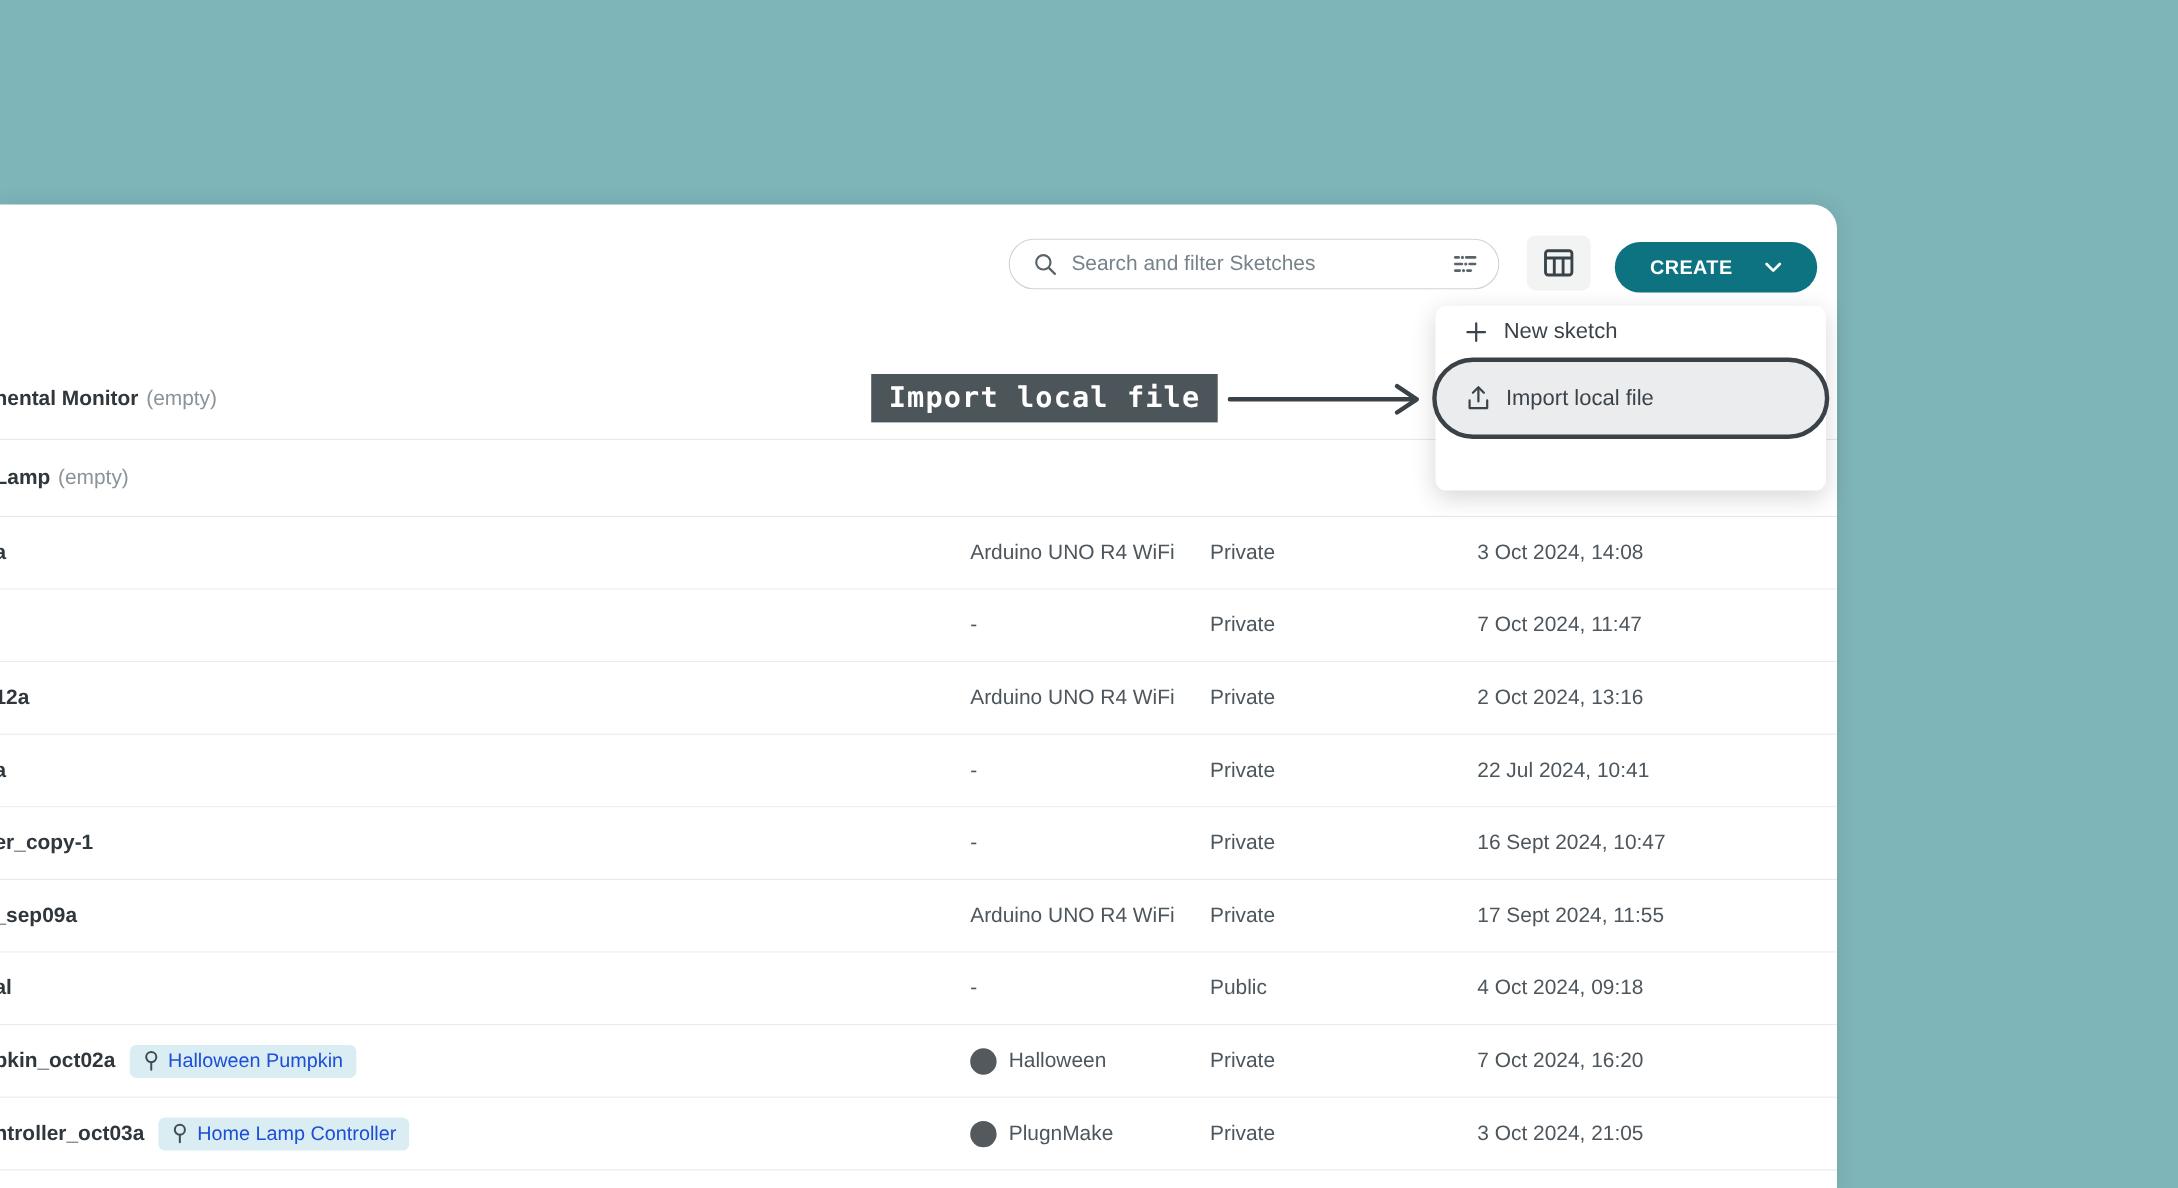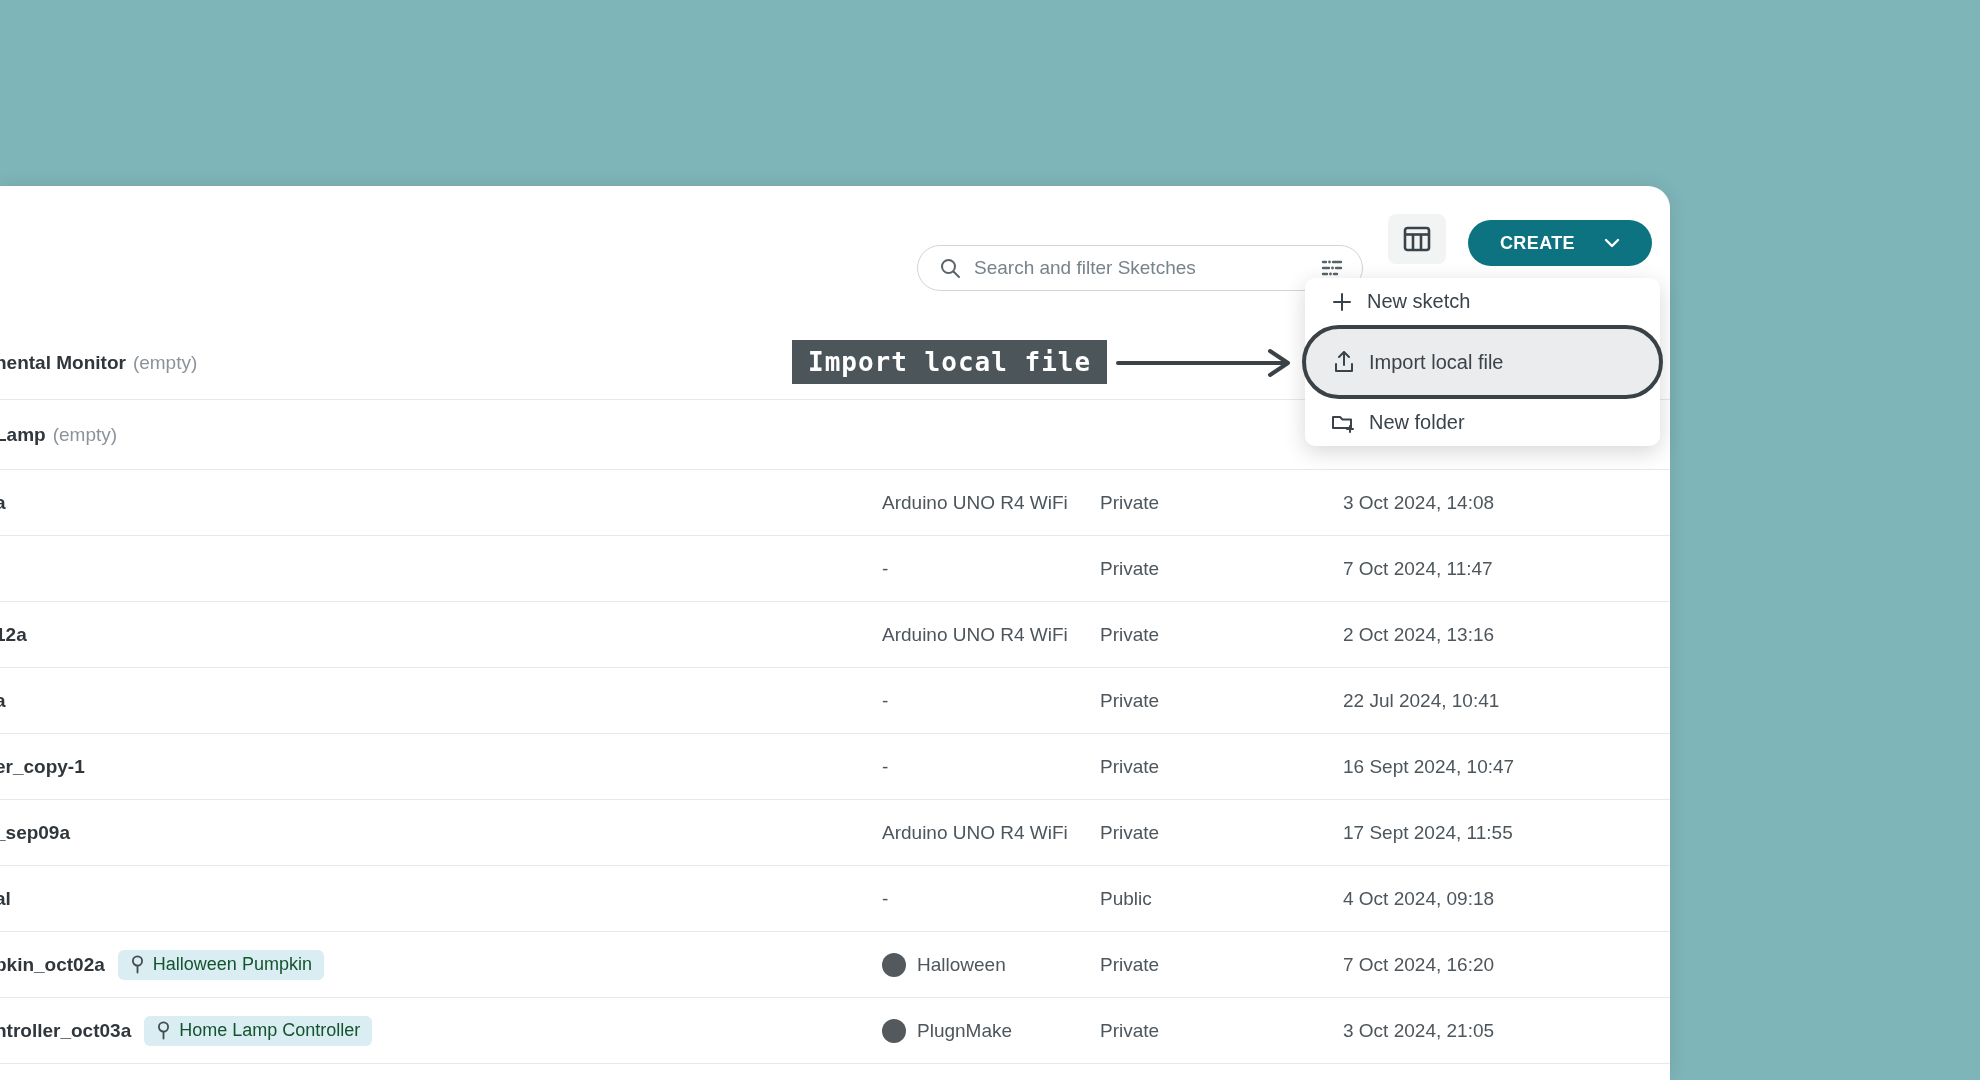--- a/index.html
+++ b/index.html
@@ -15,21 +15,21 @@
   .panel {
     position:absolute; left:0; top:186px; width:1670px; height:894px;
     background:#ffffff; border-top-right-radius:22px; overflow:hidden;
     box-shadow:0 0 18px rgba(0,0,0,0.10);
   }
 
   
   .search-pill {
     position:absolute; left:917px; top:217px; width:446px; height:46px;
     background:#fff; border:1.5px solid #ccd6d8; border-radius:23px;
-    display:flex; align-items:center; padding:0 16px 0 20px; z-index:3;margin-top:28px;
+    display:flex; align-items:center; padding:0 16px 0 20px; z-index:3;
   }
   .search-pill svg { flex:none; }
   .search-pill input {
     flex:1; border:none; outline:none; background:transparent;
     font:19px "Liberation Sans","DejaVu Sans",sans-serif; color:#3c454b;
     margin-left:12px; min-width:0;
   }
   .search-pill input::placeholder { color:#76838a; opacity:1; }
 
   .icon-btn {
@@ -60,21 +60,21 @@
     font-size:19px; color:#4d565c; background:#fff;
   }
   .row:nth-child(1) { height:74px; }
   .row:nth-child(2) { height:70px; }
   .name-cell { margin-left:-5px; display:flex; align-items:center; white-space:nowrap; }
   .nm { font-weight:700; color:#30373c; }
   .suffix { color:#8b9399; margin-left:7px; }
   .tag {
     display:inline-flex; align-items:center; gap:8px; margin-left:13px;
     background:#d9edf2; border-radius:6px; height:30px; padding:0 12px;
-    font-size:18px; color:#14532d; font-weight:400;
+    font-size:18px; color:#1d4ed8; font-weight:400;
   }
   .device-cell { display:flex; align-items:center; }
   .avatar { width:24px; height:24px; border-radius:50%; background:#54595d; margin-right:11px; flex:none; }
 
   
   .dropdown {
     position:absolute; left:1305px; top:278px; width:355px; height:168px;
     background:#ffffff; border-radius:10px; z-index:5;
     box-shadow:0 6px 22px rgba(0,0,0,0.16);
   }
@@ -349,28 +349,20 @@
     <div class="menu-item">
       <svg width="22" height="24" viewBox="0 0 22 24" fill="none" stroke="#3a424a" stroke-width="2" stroke-linecap="round" stroke-linejoin="round">
         <path d="M6 7 L11 2 L16 7"></path>
           <line x1="11" y1="2.5" x2="11" y2="15"></line>
         <path d="M3 14 V21 H19 V14"></path>
       </svg>
       <span>Import local file</span>
     </div>
   </div>
 
-  <div class="menu-item mi-3">
-    <svg width="24" height="22" viewBox="0 0 24 22" fill="none" stroke="#3a424a" stroke-width="2" stroke-linecap="round" stroke-linejoin="round">
-      <path d="M2 5 H9 L11.5 7.5 H20 V16 H2 Z"></path>
-      <line x1="19" y1="14" x2="19" y2="20"></line>
-        <line x1="16" y1="17" x2="22" y2="17"></line>
-    </svg>
-    <span>New folder</span>
-  </div>
 </div>
 
 <div class="tooltip" style="background-color: rgb(76, 85, 90);">
   <span>Import local file</span>
 </div>
 <svg class="anno-arrow" width="184" height="30" viewBox="0 0 184 30" fill="none" stroke="#3b4247" stroke-width="4" stroke-linecap="round" stroke-linejoin="round">
   <line x1="2" y1="15" x2="168" y2="15"></line>
   <path d="M154 3 L172 15 L154 27"></path>
 </svg>
 

